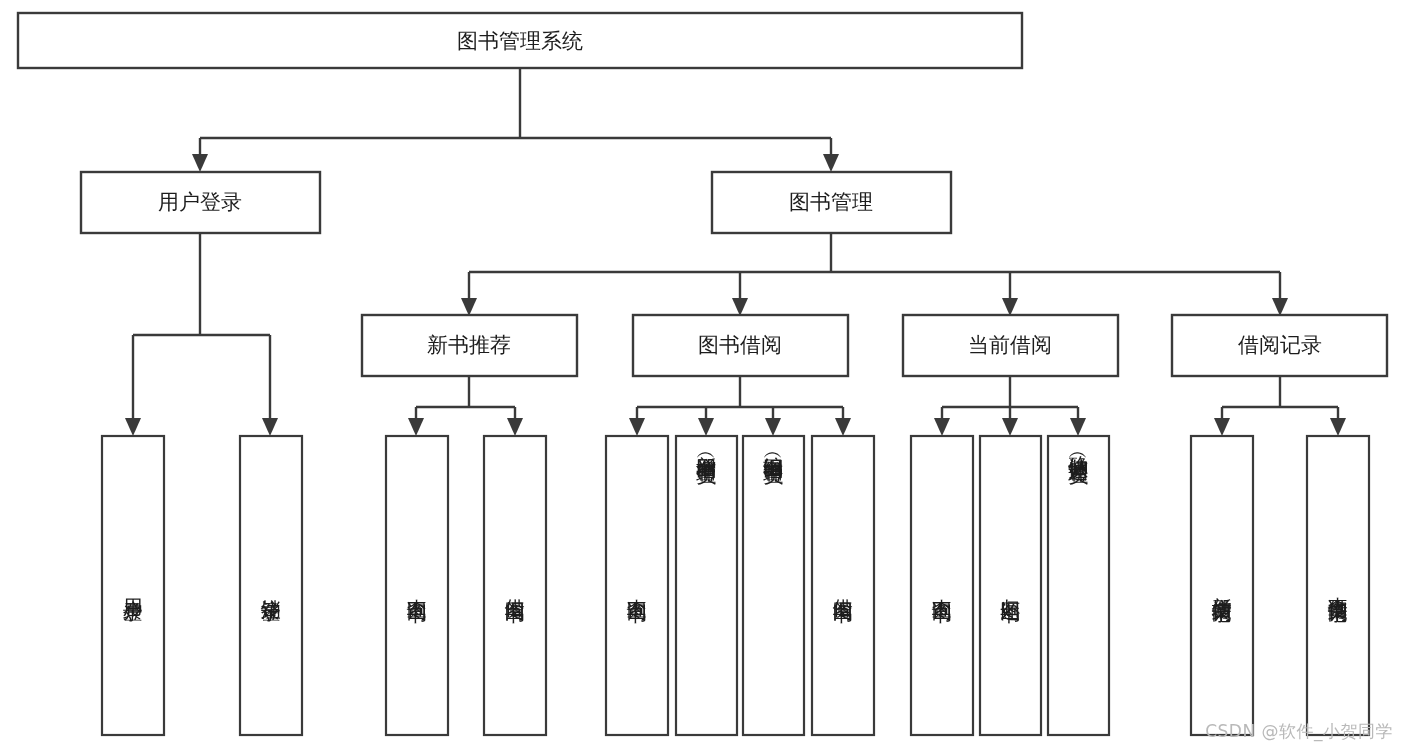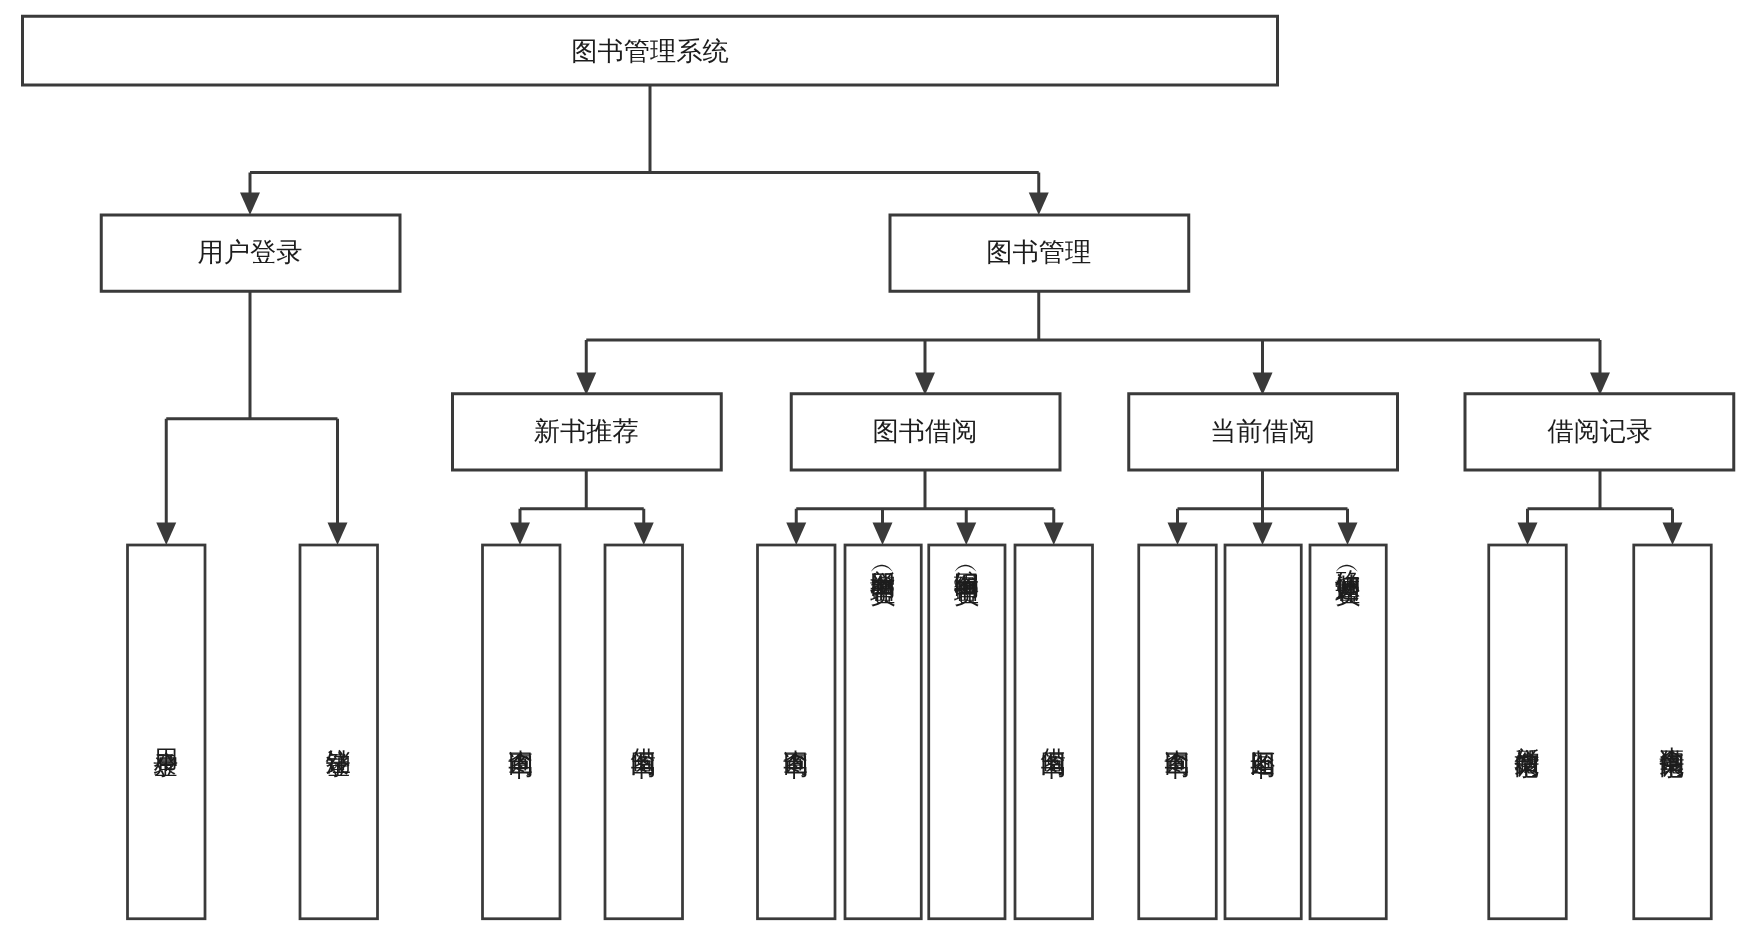--- a/index.html
+++ b/index.html
@@ -248,13 +248,14 @@
     <span class="node-label-v">确认归还（管理员）</span>
   </div>
 
   <div class="node-label-v-wrap" style="left:1191px; top:436px; width:62px; height:299px;">
     <span class="node-label-v">新增借阅记录</span>
   </div>
   <div class="node-label-v-wrap" style="left:1307px; top:436px; width:62px; height:299px;">
     <span class="node-label-v">查询借阅记录</span>
   </div>
 
+  <div class="watermark">CSDN @软件_小贺同学</div>
 </div>
 
 </body></html>

